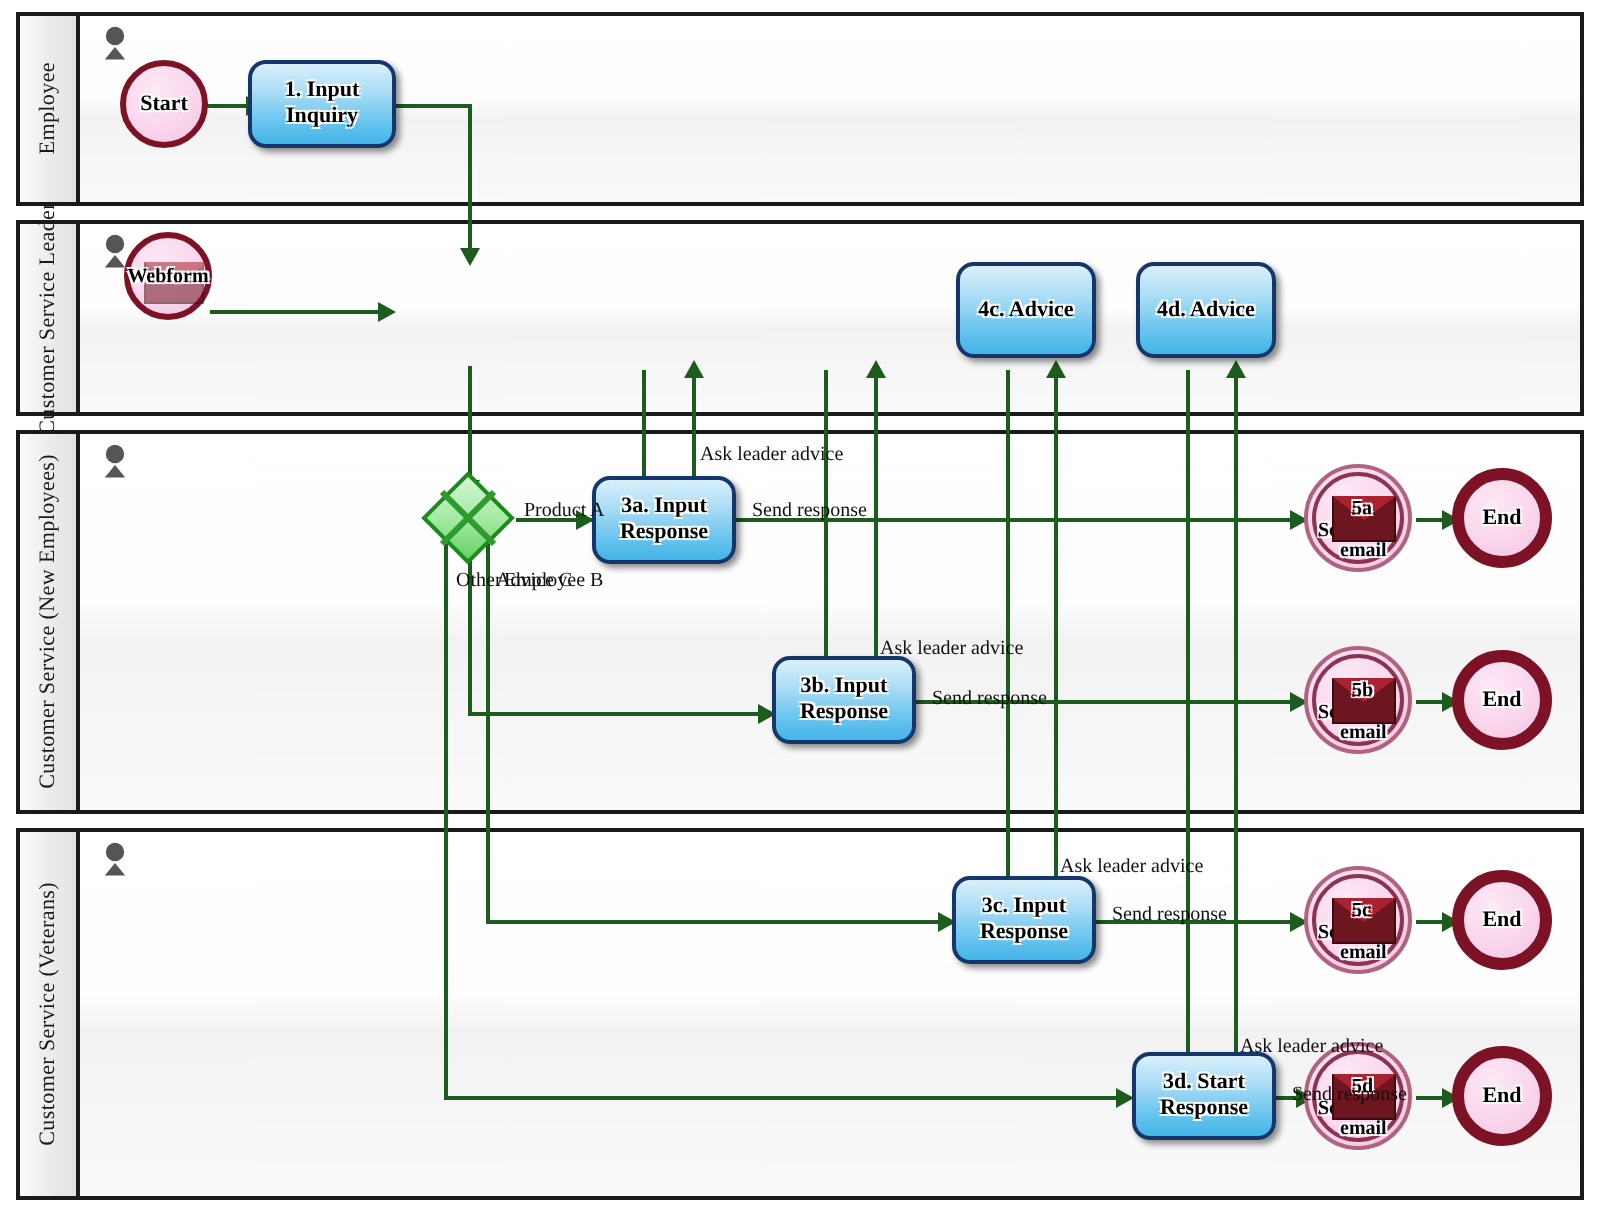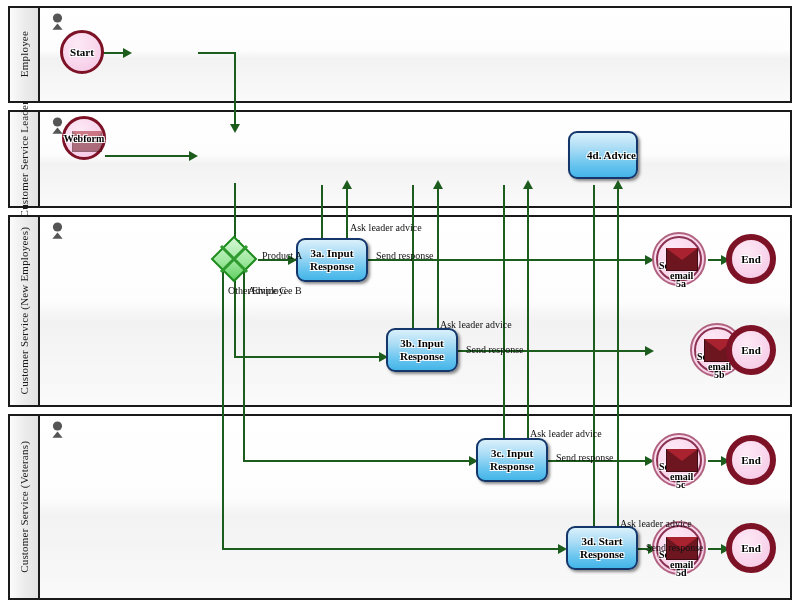--- a/index.html
+++ b/index.html
@@ -38,21 +38,21 @@
         border:2px solid #8d3352;border-radius:50%;}
   .ev-label{text-shadow:1px 1px 0 #fff,-1px -1px 0 #fff,1px -1px 0 #fff,-1px 1px 0 #fff;}
 
   .envelope{position:absolute;width:30px;height:21px;background:#6e1620;border:1px solid #3d0c12;
         z-index:3;}
   .envelope:after{content:"";position:absolute;left:-1px;top:-1px;width:0;height:0;
         border-left:16px solid transparent;border-right:16px solid transparent;
         border-top:12px solid #a8232f;}
   .env-num{position:absolute;z-index:5;font-family:"Liberation Serif",serif;font-weight:bold;
         font-size:10px;color:#000;
-        text-shadow:1px 1px 0 #fff,-1px -1px 0 #fff,1px -1px 0 #fff,-1px 1px 0 #fff;margin-top:29px;}
+        text-shadow:1px 1px 0 #fff,-1px -1px 0 #fff,1px -1px 0 #fff,-1px 1px 0 #fff;}
 
   .gateway{position:absolute;z-index:6;}
 
   
   .edge{position:absolute;background:#1c5c1c;z-index:4;}
   .eh{height:2px;}
   .ev{width:2px;}
   .arrow{position:absolute;width:0;height:0;z-index:5;}
   .ar-r{border-top:5px solid transparent;border-bottom:5px solid transparent;border-left:9px solid #1c5c1c;}
   .ar-d{border-left:5px solid transparent;border-right:5px solid transparent;border-top:9px solid #1c5c1c;}
@@ -189,21 +189,21 @@
     <div class="ring2"></div>
     <div class="envelope" style="left:12px;top:14px;"></div>
     <span class="env-num" style="left:22px;top:15px;">5a</span>
     <span class="ev-label" style="position:absolute;left:5px;top:26px;font-size:10px;">Sen...</span>
     <span class="ev-label" style="position:absolute;left:16px;top:36px;font-size:10px;">email</span>
   </div>
   <div class="event ev-end" style="left:726px;top:234px;width:50px;height:50px;">
     <span class="ev-label">End</span>
   </div>
 
-  <div class="event ev-inter" style="left:690px;top:323px;width:54px;height:54px;">
+  <div class="event ev-inter" style="left:652px;top:323px;width:54px;height:54px;">
     <div class="ring2"></div>
     <div class="envelope" style="left:12px;top:14px;"></div>
     <span class="env-num" style="left:22px;top:15px;">5b</span>
     <span class="ev-label" style="position:absolute;left:5px;top:26px;font-size:10px;">Sen...</span>
     <span class="ev-label" style="position:absolute;left:16px;top:36px;font-size:10px;">email</span>
   </div>
   <div class="event ev-end" style="left:726px;top:325px;width:50px;height:50px;">
     <span class="ev-label">End</span>
   </div>
 
@@ -236,23 +236,32 @@
           <stop offset="0%" stop-color="#d8f7d8"></stop>
             <stop offset="55%" stop-color="#9fe89f"></stop>
           <stop offset="100%" stop-color="#5fcf5f"></stop>
         </linearGradient>
       </defs>
       <polygon points="24,2 46,24 24,46 2,24" fill="url(#gwg)" stroke="#1c8a1c" stroke-width="2"></polygon>
       <path d="M11 11 L37 37 M37 11 L11 37" stroke="#2f9b2f" stroke-width="3" fill="none"></path>
     </svg>
   </div>
 
-
-
-  <div class="task" style="left:568px;top:131px;width:70px;height:48px;justify-content:flex-end;">
+  <div class="task" style="left:124px;top:30px;width:74px;height:44px;">
+    <div>
+      <span>1. Input</span><br>
+      <span>Inquiry</span>
+    </div>
+  </div>
+
+
+  <div class="task" style="left:478px;top:131px;width:70px;height:48px;">
+    <span>4c. Advice</span>
+  </div>
+  <div class="task" style="left:568px;top:131px;width:70px;height:48px;">
     <span>4d. Advice</span>
   </div>
 
   <div class="task" style="left:296px;top:238px;width:72px;height:44px;">
     <div>
       <span>3a. Input</span><br>
       <span>Response</span>
     </div>
   </div>
 

